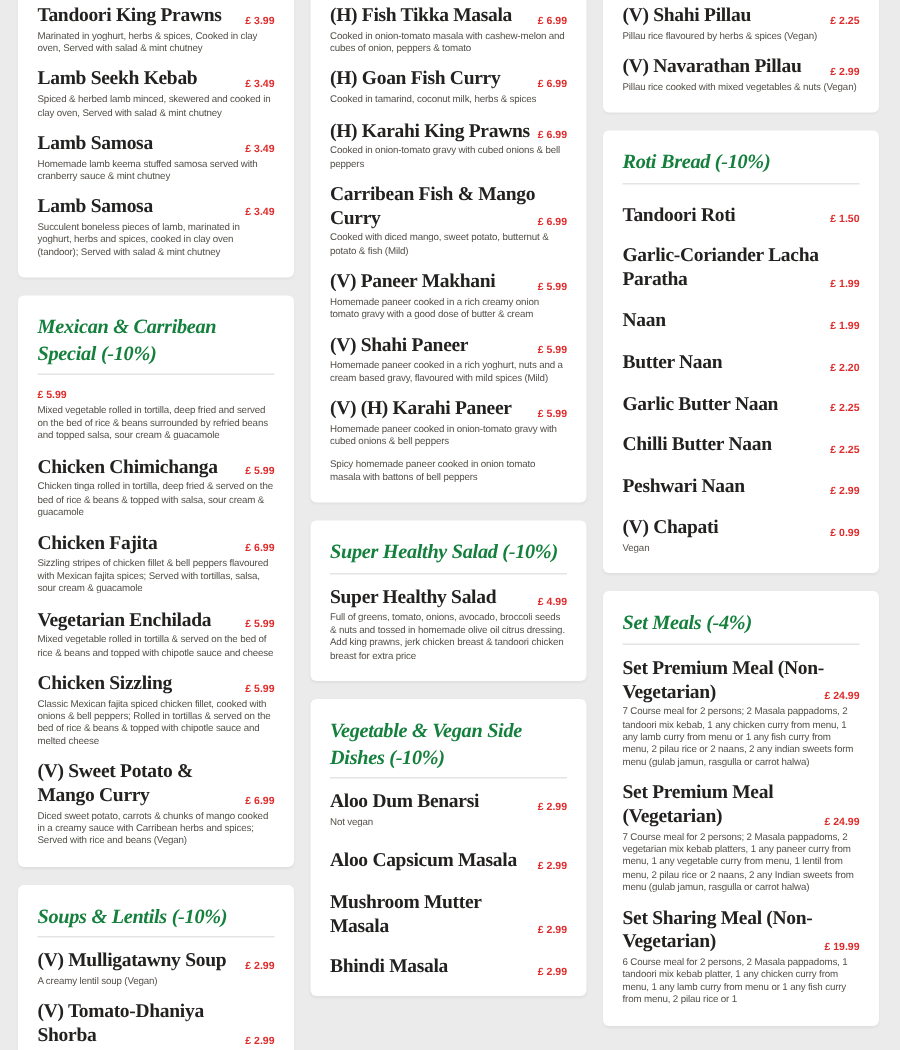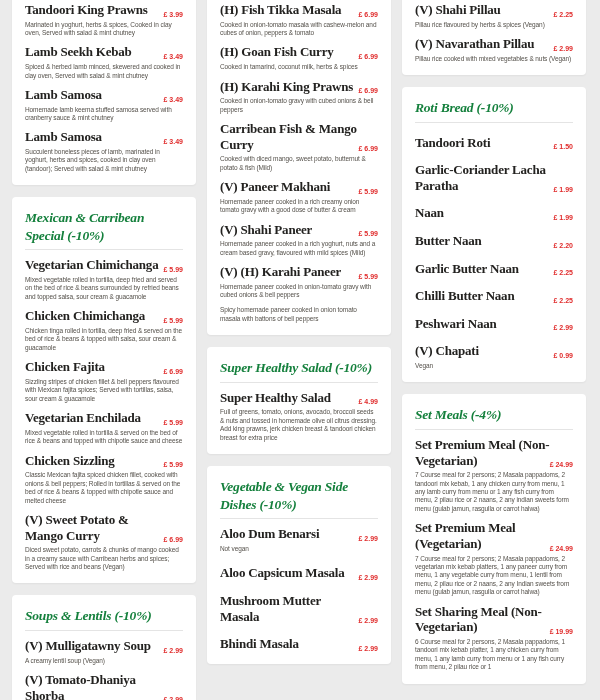--- a/index.html
+++ b/index.html
@@ -111,21 +111,20 @@
             <h3 class="item-name">Lamb Samosa</h3>
             <span class="item-price">£ 3.49</span>
           </div>
           <p class="item-desc">Succulent boneless pieces of lamb, marinated in yoghurt, herbs and spices, cooked in clay oven (tandoor); Served with salad &amp; mint chutney</p>
         </div>
       </section>
       <section class="card">
         <h2 class="section-title">Mexican &amp; Carribean Special (-10%)</h2>
         <div class="item">
           <div class="item-head">
-            <h3 class="item-name">Vegetarian Chimichanga</h3>
             <span class="item-price">£ 5.99</span>
           </div>
           <p class="item-desc">Mixed vegetable rolled in tortilla, deep fried and served on the bed of rice &amp; beans surrounded by refried beans and topped salsa, sour cream &amp; guacamole</p>
         </div>
         <div class="item">
           <div class="item-head">
             <h3 class="item-name">Chicken Chimichanga</h3>
             <span class="item-price">£ 5.99</span>
           </div>
           <p class="item-desc">Chicken tinga rolled in tortilla, deep fried &amp; served on the bed of rice &amp; beans &amp; topped with salsa, sour cream &amp; guacamole</p>

